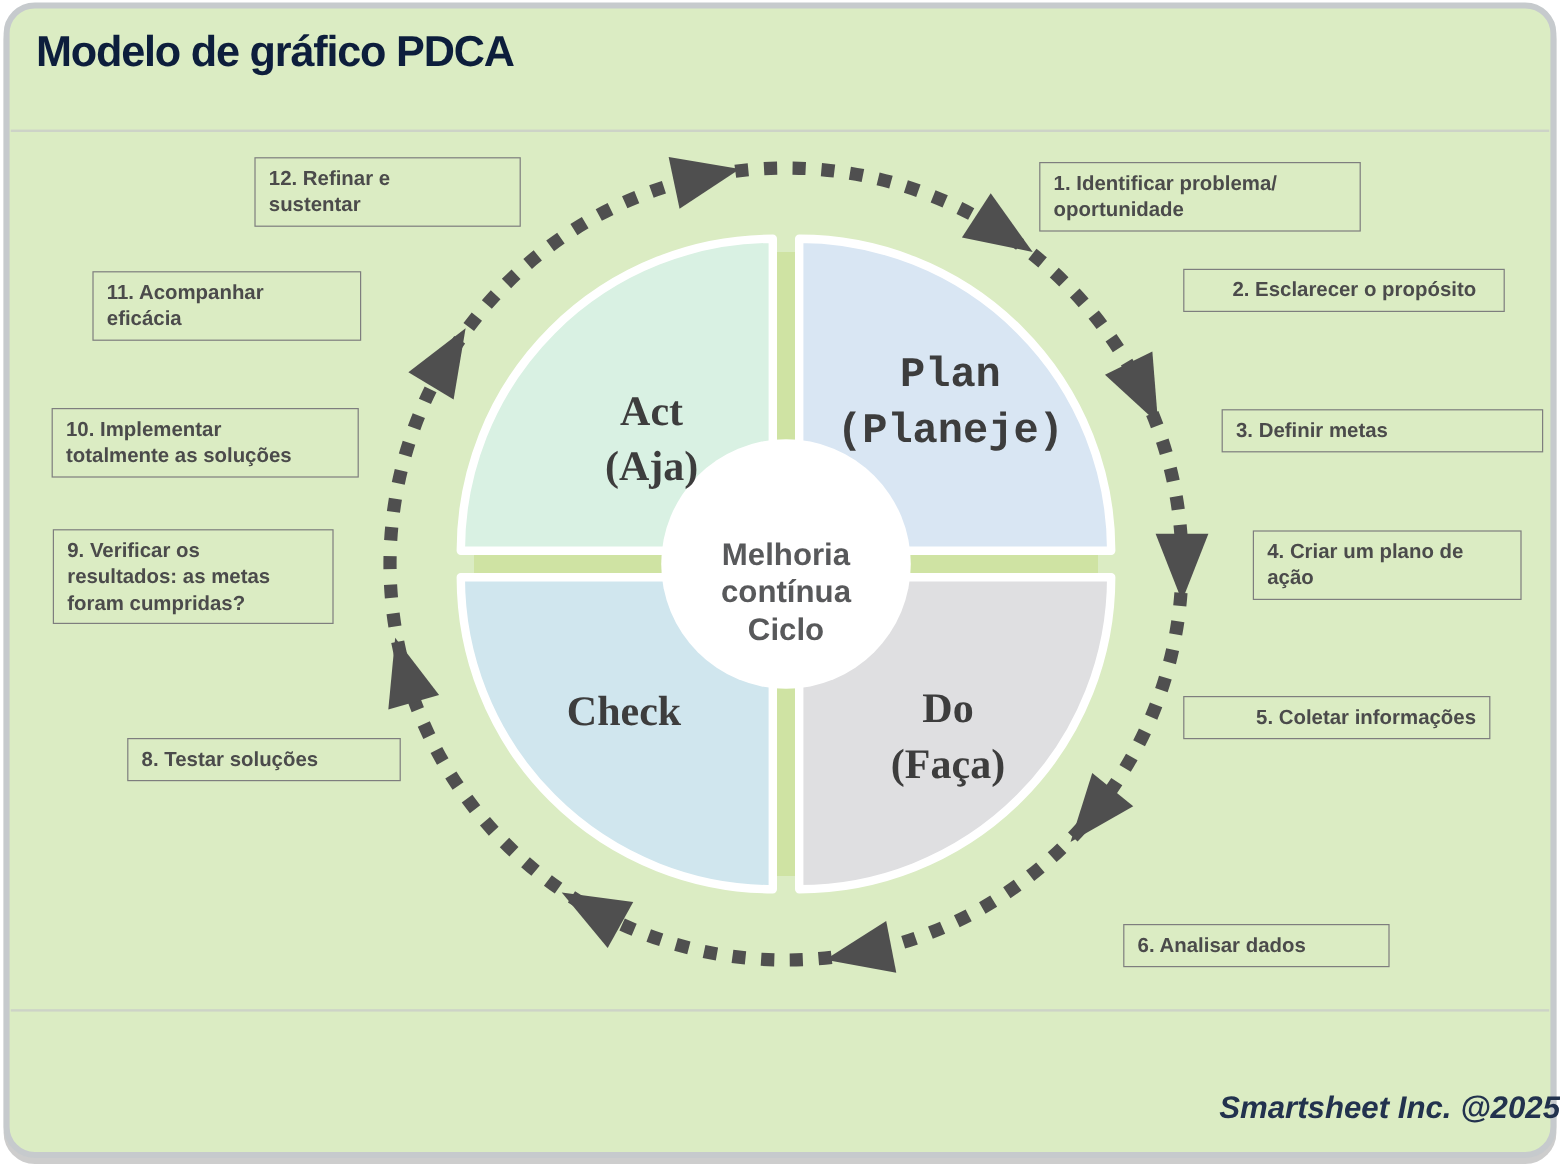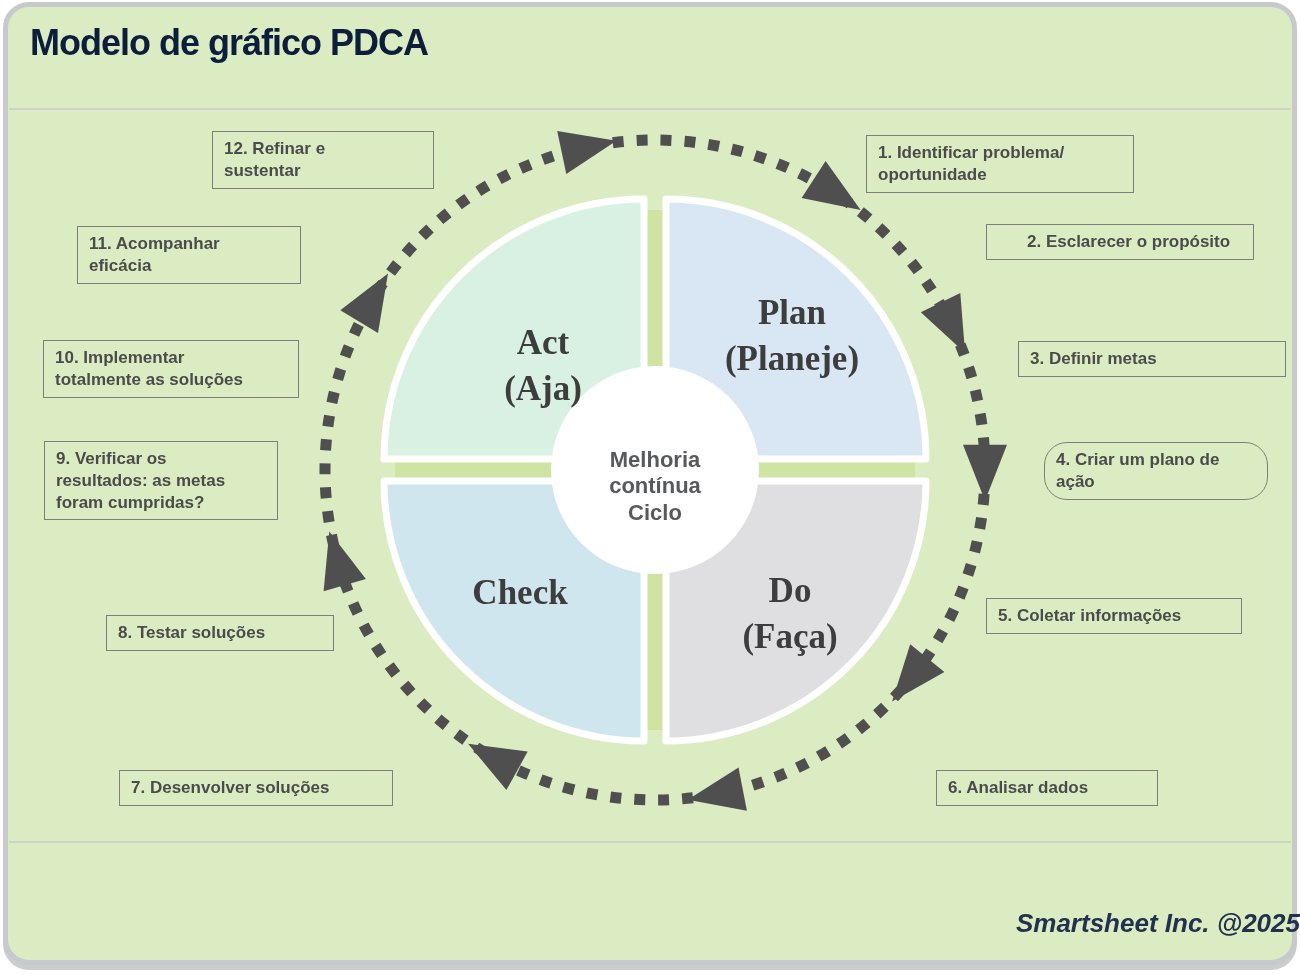--- a/index.html
+++ b/index.html
@@ -30,21 +30,21 @@
   .ring{fill:none;stroke:var(--arrow,#4f4f4f);stroke-width:11px;stroke-dasharray:11 13;}
   .arrowhead{fill:var(--arrow,#4f4f4f);}
   .quad-label{
     position:absolute;width:250px;text-align:center;
     font-family:"Liberation Serif",serif;font-weight:bold;
     font-size:35px;line-height:1.32;color:var(--quad-text,#3d3d3d);
   }
   .quad-label span{display:block;}
   .center-label{
     position:absolute;left:545px;top:447px;width:220px;text-align:center;
-    font-size:22px;font-weight:bold;line-height:1.2;
+    font-size:26px;font-weight:bold;line-height:1.2;
     color:var(--center-text,#58595b);white-space:pre-line;
   }
   .step-box{
     position:absolute;box-sizing:border-box;
     border:1.5px solid var(--box-border,#7e7e7e);
     background:var(--card-green,#dbecc3);
     padding:6px 11px;
     font-size:17px;font-weight:bold;line-height:1.28;
     color:var(--step-text,#4b4b4b);
     white-space:pre-line;
@@ -89,45 +89,44 @@
     <path class="quad-path" d="M644,481 L384,481 A260,260 0 0 0 644,741 Z" fill="#d0e6ee"></path>
     <path class="quad-path" d="M666,481 L666,741 A260,260 0 0 0 926,481 Z" fill="#dfdfe1"></path>
 
     <circle cx="655" cy="470" r="104" fill="var(--center-circle,#ffffff)"></circle>
   </svg>
 
   <div class="quad-label" style="left:418px;top:284px;margin-top:36px;">
     <span>Act</span>
     <span>(Aja)</span>
   </div>
-  <div class="quad-label" style="left:667px;top:290px;">
+  <div class="quad-label" style="left:667px;top:290px;font-family:Liberation Mono, monospace;">
     <span>Plan</span>
     <span>(Planeje)</span>
   </div>
   <div class="quad-label" style="left:395px;top:570px;">
     <span>Check</span>
   </div>
   <div class="quad-label" style="left:665px;top:568px;">
     <span>Do</span>
     <span>(Faça)</span>
   </div>
 
   <div class="center-label">Melhoria
 contínua
 Ciclo</div>
 
   <div class="step-box" style="left:866px;top:135px;width:268px;">1. Identificar problema/
 oportunidade</div>
   <div class="step-box" style="left:986px;top:224px;width:268px;padding-left:40px;">2. Esclarecer o propósito</div>
   <div class="step-box" style="left:1018px;top:341px;width:268px;">3. Definir metas</div>
-  <div class="step-box" style="left:1044px;top:442px;width:224px;border-radius:23px;">4. Criar um plano de
+  <div class="step-box" style="left:1044px;top:442px;width:224px;">4. Criar um plano de
 ação</div>
-  <div class="step-box" style="left:986px;top:598px;width:256px;">5. Coletar informações</div>
+  <div class="step-box" style="left:986px;top:580px;width:256px;text-align:right;">5. Coletar informações</div>
   <div class="step-box" style="left:936px;top:770px;width:222px;">6. Analisar dados</div>
-  <div class="step-box" style="left:119px;top:770px;width:274px;">7. Desenvolver soluções</div>
   <div class="step-box" style="left:78px;top:615px;width:228px;margin-left:28px;">8. Testar soluções</div>
   <div class="step-box" style="left:44px;top:441px;width:234px;">9. Verificar os
 resultados: as metas
 foram cumpridas?</div>
   <div class="step-box" style="left:43px;top:340px;width:256px;">10. Implementar
 totalmente as soluções</div>
   <div class="step-box" style="left:77px;top:226px;width:224px;">11. Acompanhar
 eficácia</div>
   <div class="step-box" style="left:212px;top:131px;width:222px;">12. Refinar e
 sustentar</div>

